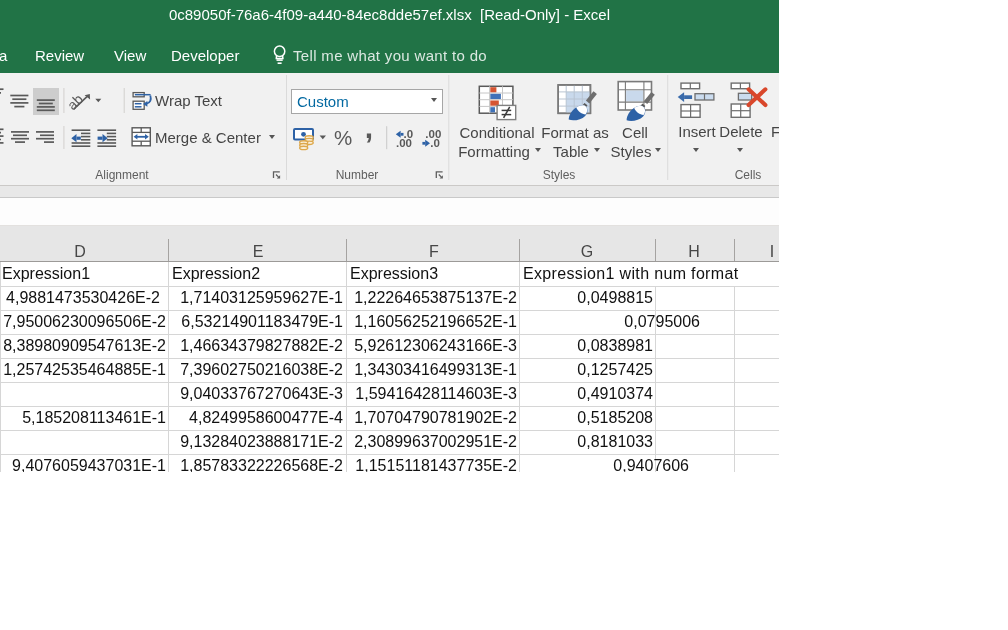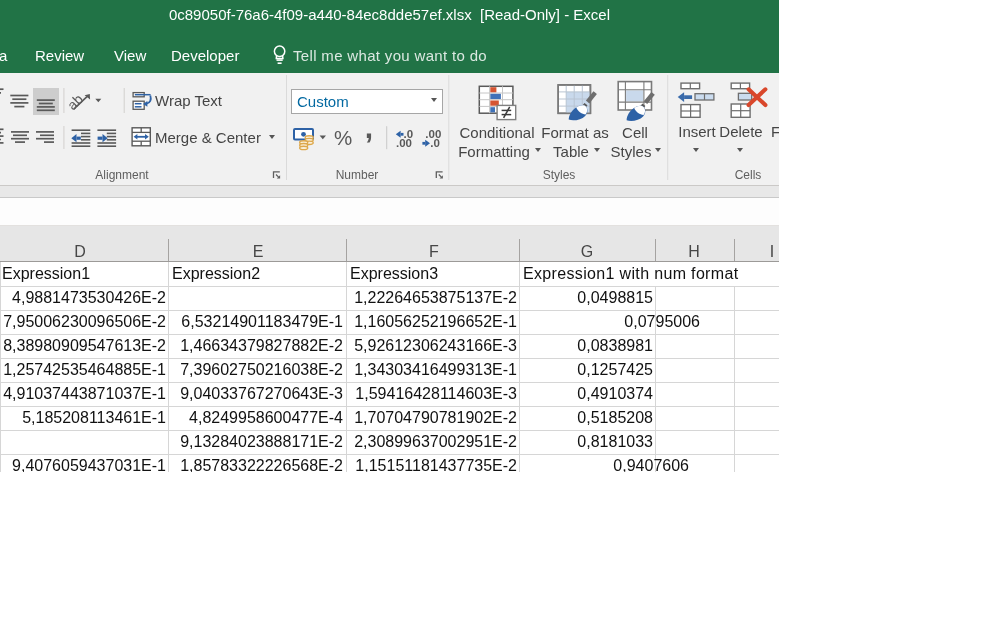--- a/index.html
+++ b/index.html
@@ -66,36 +66,36 @@
     <div class="vl" style="left:346px;top:0;height:210px;"></div>
     <div class="vl" style="left:519px;top:0;height:210px;"></div>
     <div class="vl" style="left:655px;top:24px;height:186px;"></div>
     <div class="vl" style="left:734px;top:24px;height:186px;"></div>
   </div>
 
   <div class="cell" style="left:2px;top:262px;">Expression1</div>
   <div class="cell" style="left:172px;top:262px;">Expression2</div>
   <div class="cell" style="left:350px;top:262px;">Expression3</div>
   <div class="cell" style="left:523px;top:262px;letter-spacing:0.34px;">Expression1 with num format</div>
-  <div class="cell" style="left:0;width:166px;top:286px;text-align:right;">4,9881473530426E-2</div>
+  <div class="cell" style="left:0;width:166px;top:286px;text-align:center;">4,9881473530426E-2</div>
+  <div class="cell" style="left:180px;width:163px;top:286px;text-align:right;">1,71403125959627E-1</div>
   <div class="cell" style="left:353px;width:164px;top:286px;text-align:right;">1,22264653875137E-2</div>
   <div class="cell" style="left:521px;width:132px;top:286px;text-align:right;">0,0498815</div>
   <div class="cell" style="left:0;width:166px;top:310px;text-align:right;">7,95006230096506E-2</div>
   <div class="cell" style="left:180px;width:163px;top:310px;text-align:right;">6,53214901183479E-1</div>
   <div class="cell" style="left:353px;width:164px;top:310px;text-align:right;">1,16056252196652E-1</div>
   <div class="cell" style="left:521px;width:132px;top:310px;text-align:right;padding-left:47px;">0,0795006</div>
   <div class="cell" style="left:0;width:166px;top:334px;text-align:right;">8,38980909547613E-2</div>
   <div class="cell" style="left:180px;width:163px;top:334px;text-align:right;">1,46634379827882E-2</div>
   <div class="cell" style="left:353px;width:164px;top:334px;text-align:right;">5,92612306243166E-3</div>
   <div class="cell" style="left:521px;width:132px;top:334px;text-align:right;">0,0838981</div>
   <div class="cell" style="left:0;width:166px;top:358px;text-align:right;">1,25742535464885E-1</div>
   <div class="cell" style="left:180px;width:163px;top:358px;text-align:right;">7,39602750216038E-2</div>
   <div class="cell" style="left:353px;width:164px;top:358px;text-align:right;">1,34303416499313E-1</div>
   <div class="cell" style="left:521px;width:132px;top:358px;text-align:right;">0,1257425</div>
-  <div class="cell" style="left:0;width:166px;top:382px;text-align:right;">4,91037443871037E-1</div>
   <div class="cell" style="left:180px;width:163px;top:382px;text-align:right;">9,04033767270643E-3</div>
   <div class="cell" style="left:353px;width:164px;top:382px;text-align:right;">1,59416428114603E-3</div>
   <div class="cell" style="left:521px;width:132px;top:382px;text-align:right;">0,4910374</div>
   <div class="cell" style="left:0;width:166px;top:406px;text-align:right;">5,185208113461E-1</div>
   <div class="cell" style="left:180px;width:163px;top:406px;text-align:right;">4,8249958600477E-4</div>
   <div class="cell" style="left:353px;width:164px;top:406px;text-align:right;">1,70704790781902E-2</div>
   <div class="cell" style="left:521px;width:132px;top:406px;text-align:right;">0,5185208</div>
   <div class="cell" style="left:180px;width:163px;top:430px;text-align:right;">9,13284023888171E-2</div>
   <div class="cell" style="left:353px;width:164px;top:430px;text-align:right;">2,30899637002951E-2</div>
   <div class="cell" style="left:521px;width:132px;top:430px;text-align:right;">0,8181033</div>

